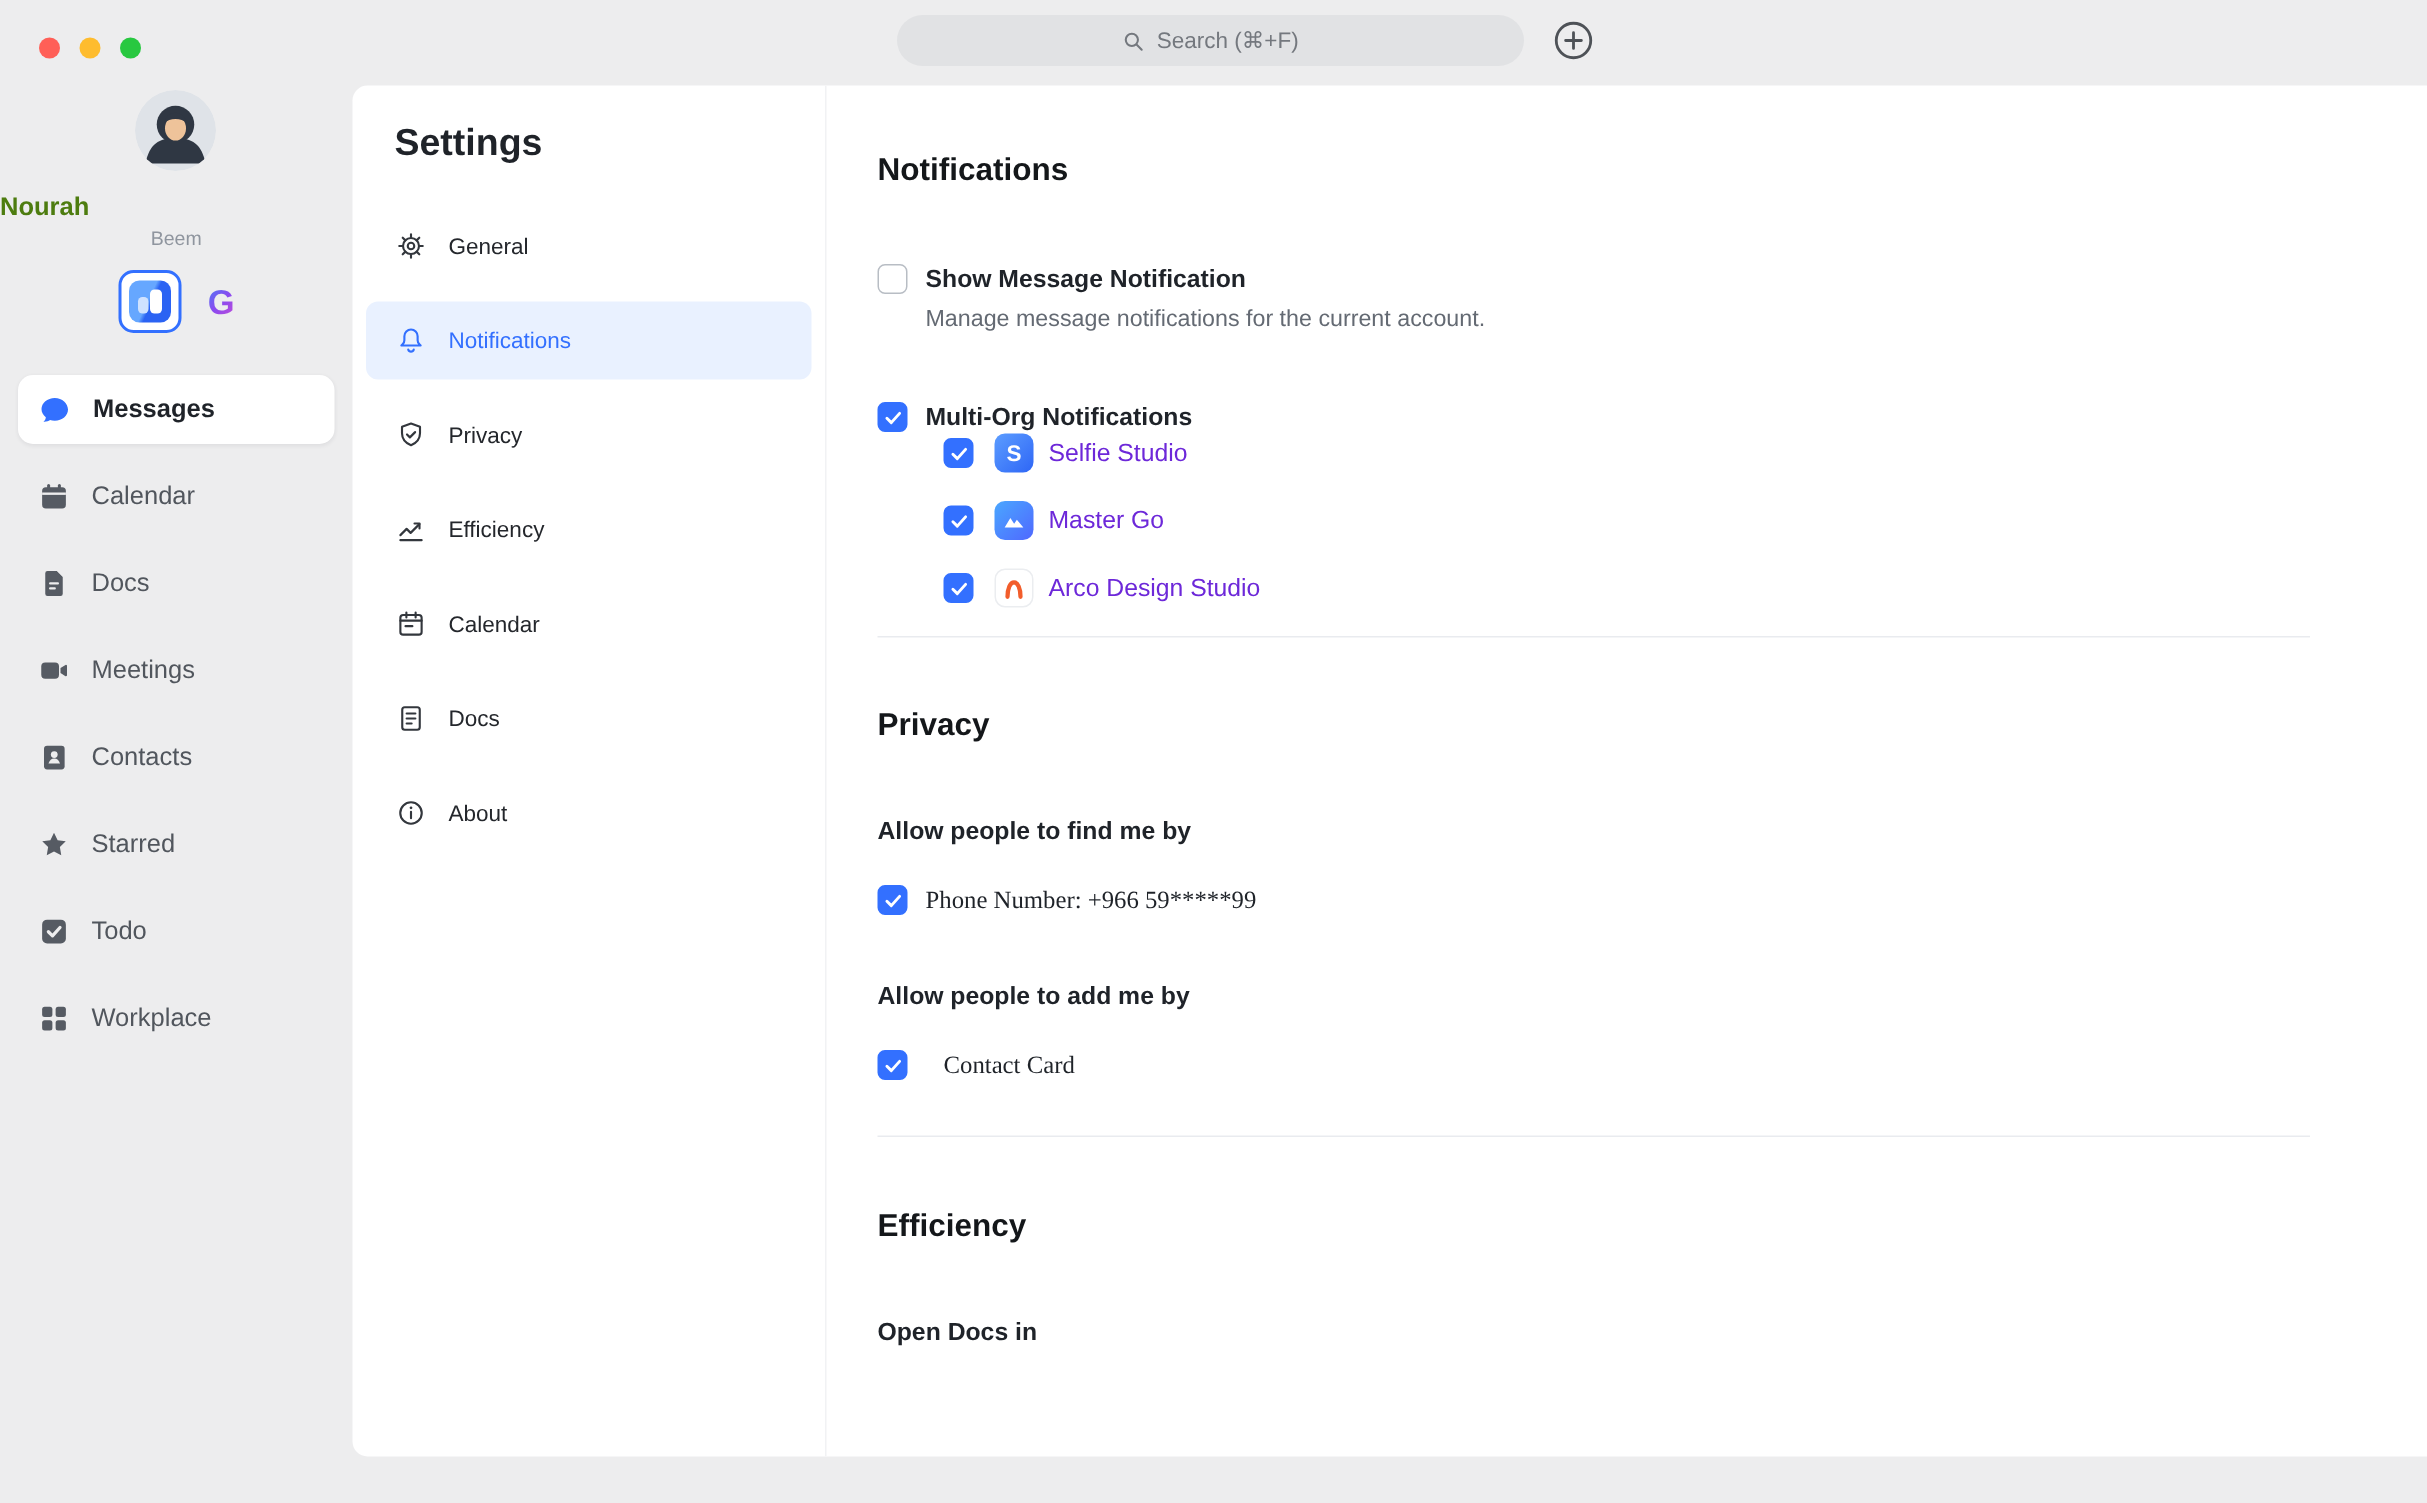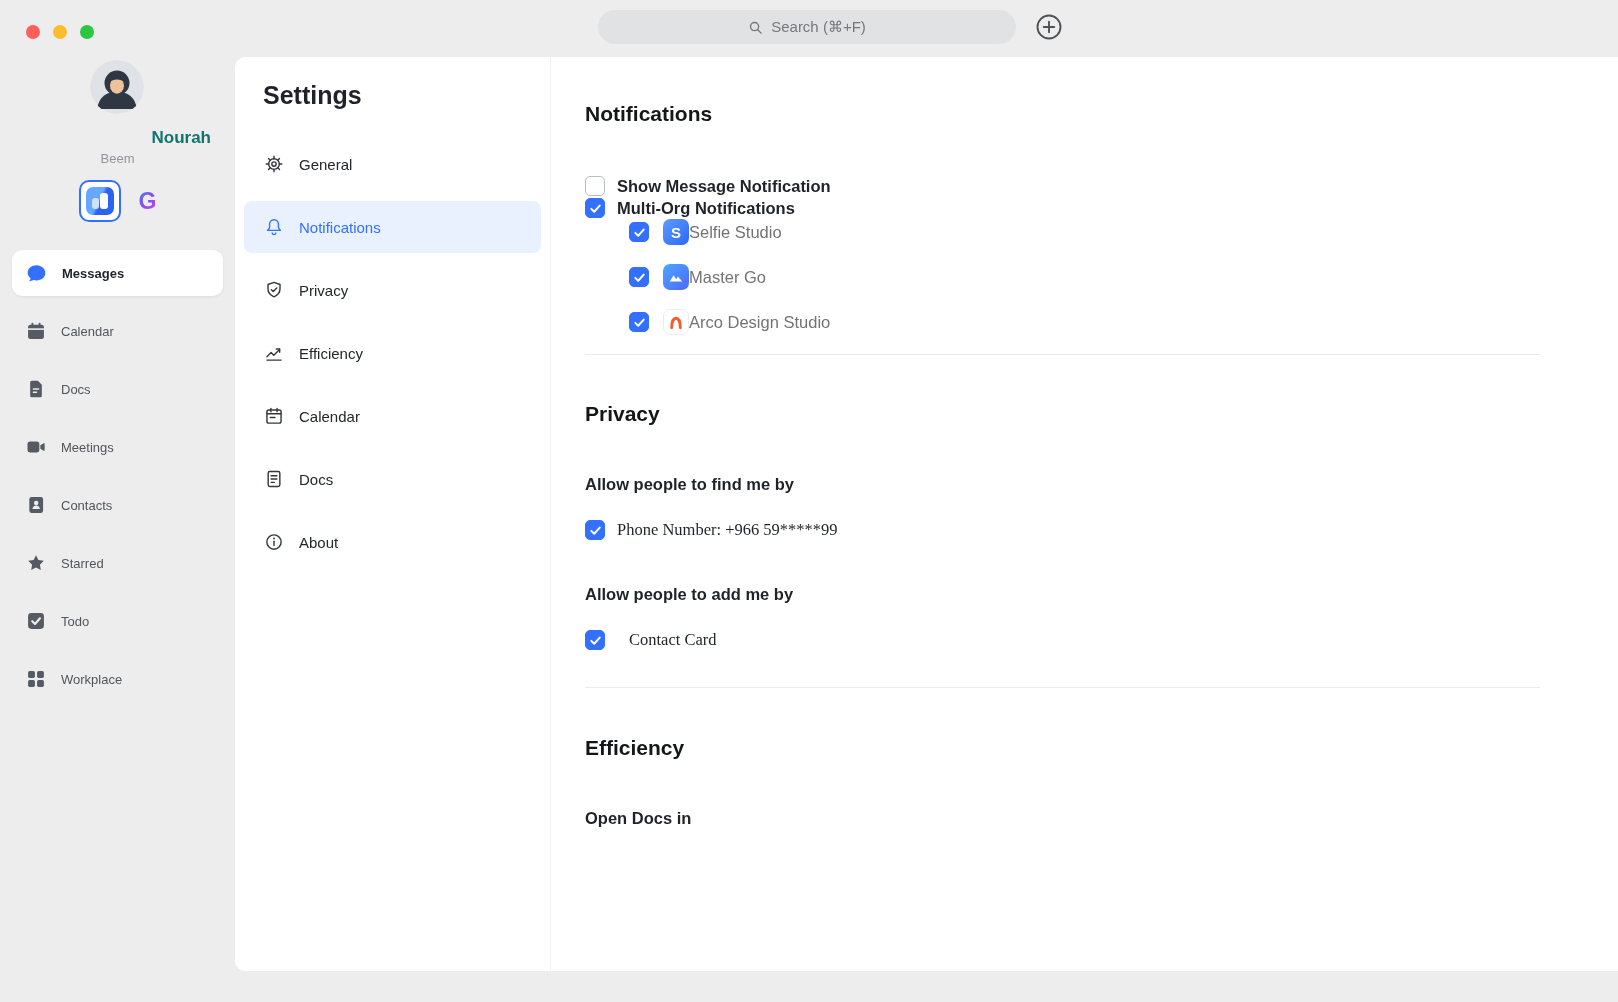--- a/index.html
+++ b/index.html
@@ -29,22 +29,22 @@
     border-radius:50%; display:flex; align-items:center; justify-content:center;
     color:#4e5257; cursor:pointer;
   }
 
   
   .sidebar{ position:absolute; left:0; top:42px; width:235px; bottom:0; }
   .avatar{
     position:absolute; left:90px; top:18px; width:54px; height:54px;
     border-radius:50%; overflow:hidden;
   }
-  .user-name{ position:absolute; top:86px; left:0; width:211px; text-align:right;
-    font-size:17px; font-weight:600; color:#0f766e; }
+  .user-name{ position:absolute; top:86px; left:0; width:211px; text-align:left;
+    font-size:17px; font-weight:600; color:#4d7c0f; }
   .user-org{ position:absolute; top:109px; left:0; width:235px; text-align:center;
     font-size:13px; color:#8f959e; }
 
   .org-row{ position:absolute; top:138px; left:0; width:235px; display:flex;
     justify-content:center; align-items:center; gap:18px; }
   .org-selected{
     width:42px; height:42px; border:2px solid #3370ff; border-radius:10px;
     background:#fff; display:flex; align-items:center; justify-content:center;
   }
   .org-beem{
@@ -58,21 +58,21 @@
   .org-g{
     font-size:23px; font-weight:700; line-height:1;
     background:linear-gradient(135deg,#4c7bf4,#8a4bf0,#c44bd6);
     -webkit-background-clip:text; background-clip:text; color:transparent;
   }
 
   .nav{ position:absolute; top:208px; left:0; width:235px; }
   .nav-item{
     height:46px; margin:0 12px 12px; border-radius:10px;
     display:flex; align-items:center; gap:15px; padding-left:14px;
-    font-size:13px; color:#51565d; cursor:pointer;
+    font-size:17px; color:#51565d; cursor:pointer;
   }
   .nav-item svg{ flex:none; }
   .nav-item.active{
     background:#fff; color:#1f2329; font-weight:700;
     box-shadow:0 1px 3px rgba(31,35,41,.07);
   }
 
   
   .panel{
     position:absolute; left:235px; top:57px; right:0; bottom:31px;
@@ -113,21 +113,21 @@
   .org-opt{ display:flex; align-items:center; margin-left:44px; height:26px; margin-bottom:19px; }
   .org-opt .cb{ margin-top:0; }
   .app-icon{
     width:26px; height:26px; border-radius:7px; margin-left:14px; flex:none;
     display:flex; align-items:center; justify-content:center; overflow:hidden;
   }
   .app-selfie{ background:linear-gradient(135deg,#5c9dff,#2e66f6);
     color:#fff; font-size:15px; font-weight:700; }
   .app-mastergo{ background:linear-gradient(135deg,#4aa7ff,#4f68ff); }
   .app-arco{ background:#fff; border:1px solid #ebedf0; }
-  .org-opt-label{ font-size:16.5px; color:#737373; }
+  .org-opt-label{ margin-left:10px; font-size:16.5px; color:#6d28d9; }
 
   .group-label{ font-size:16.5px; font-weight:600; color:#1f2329; line-height:22px; }
 
   
   .mb-notif-h { margin-bottom:48px; }
   .m-desc1 { margin-bottom:44px; }
   .m-desc2 { margin-bottom:30px; }
   .m-orglist { margin-bottom:13px; }
   .m-div1 { margin-bottom:46px; }
   .m-privacy-h { margin-bottom:46px; }
@@ -317,20 +317,21 @@
   <div class="main">
 
     <h2 class="section-h mb-notif-h">Notifications</h2>
 
     <div class="opt-row">
       <span class="cb">
         
       </span>
       <span class="opt-label">Show Message Notification</span>
     </div>
+    <div class="opt-desc m-desc1">Manage message notifications for the current account.</div>
 
     <div class="opt-row">
       <span class="cb checked">
         <svg width="13" height="13" viewBox="0 0 20 20" fill="none" stroke="#fff" stroke-width="3" stroke-linecap="round" stroke-linejoin="round">
             <polyline points="3.5 10.5 8 15 16.5 5.5"></polyline>
           </svg>
       </span>
       <span class="opt-label">Multi-Org Notifications</span>
     </div>
 

